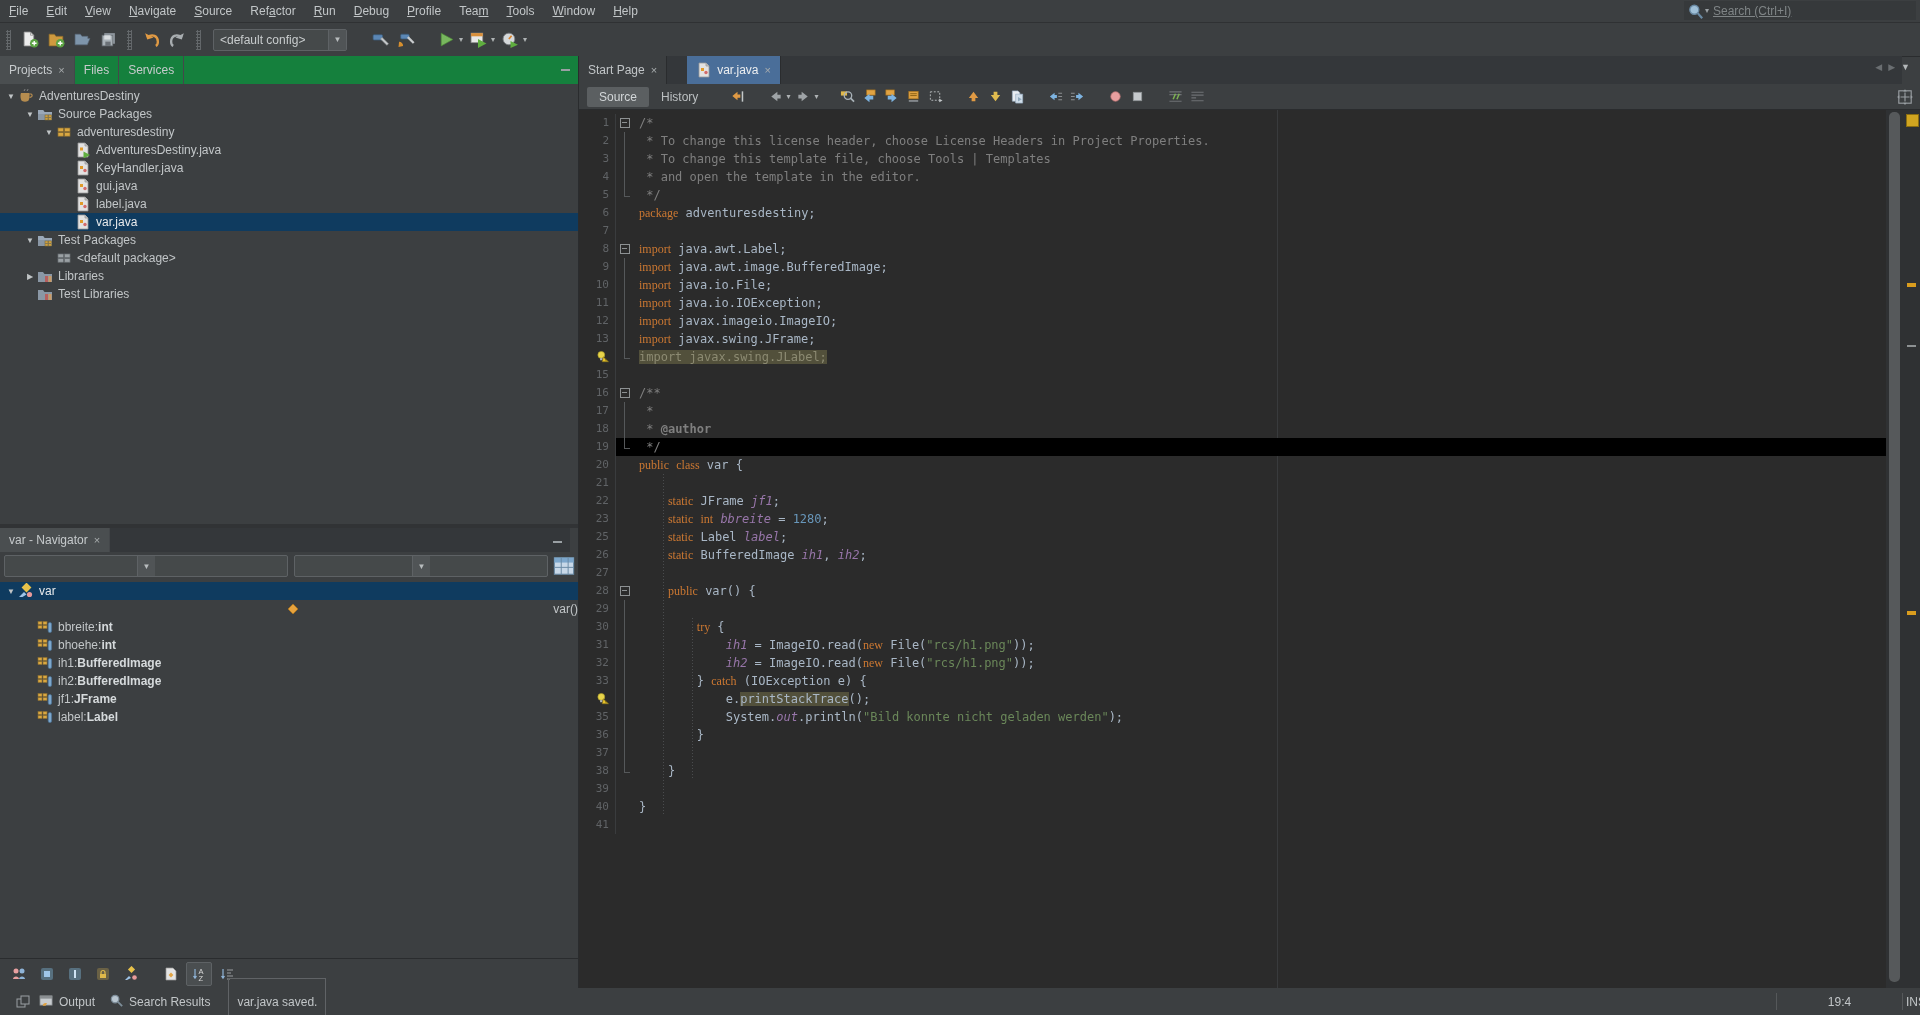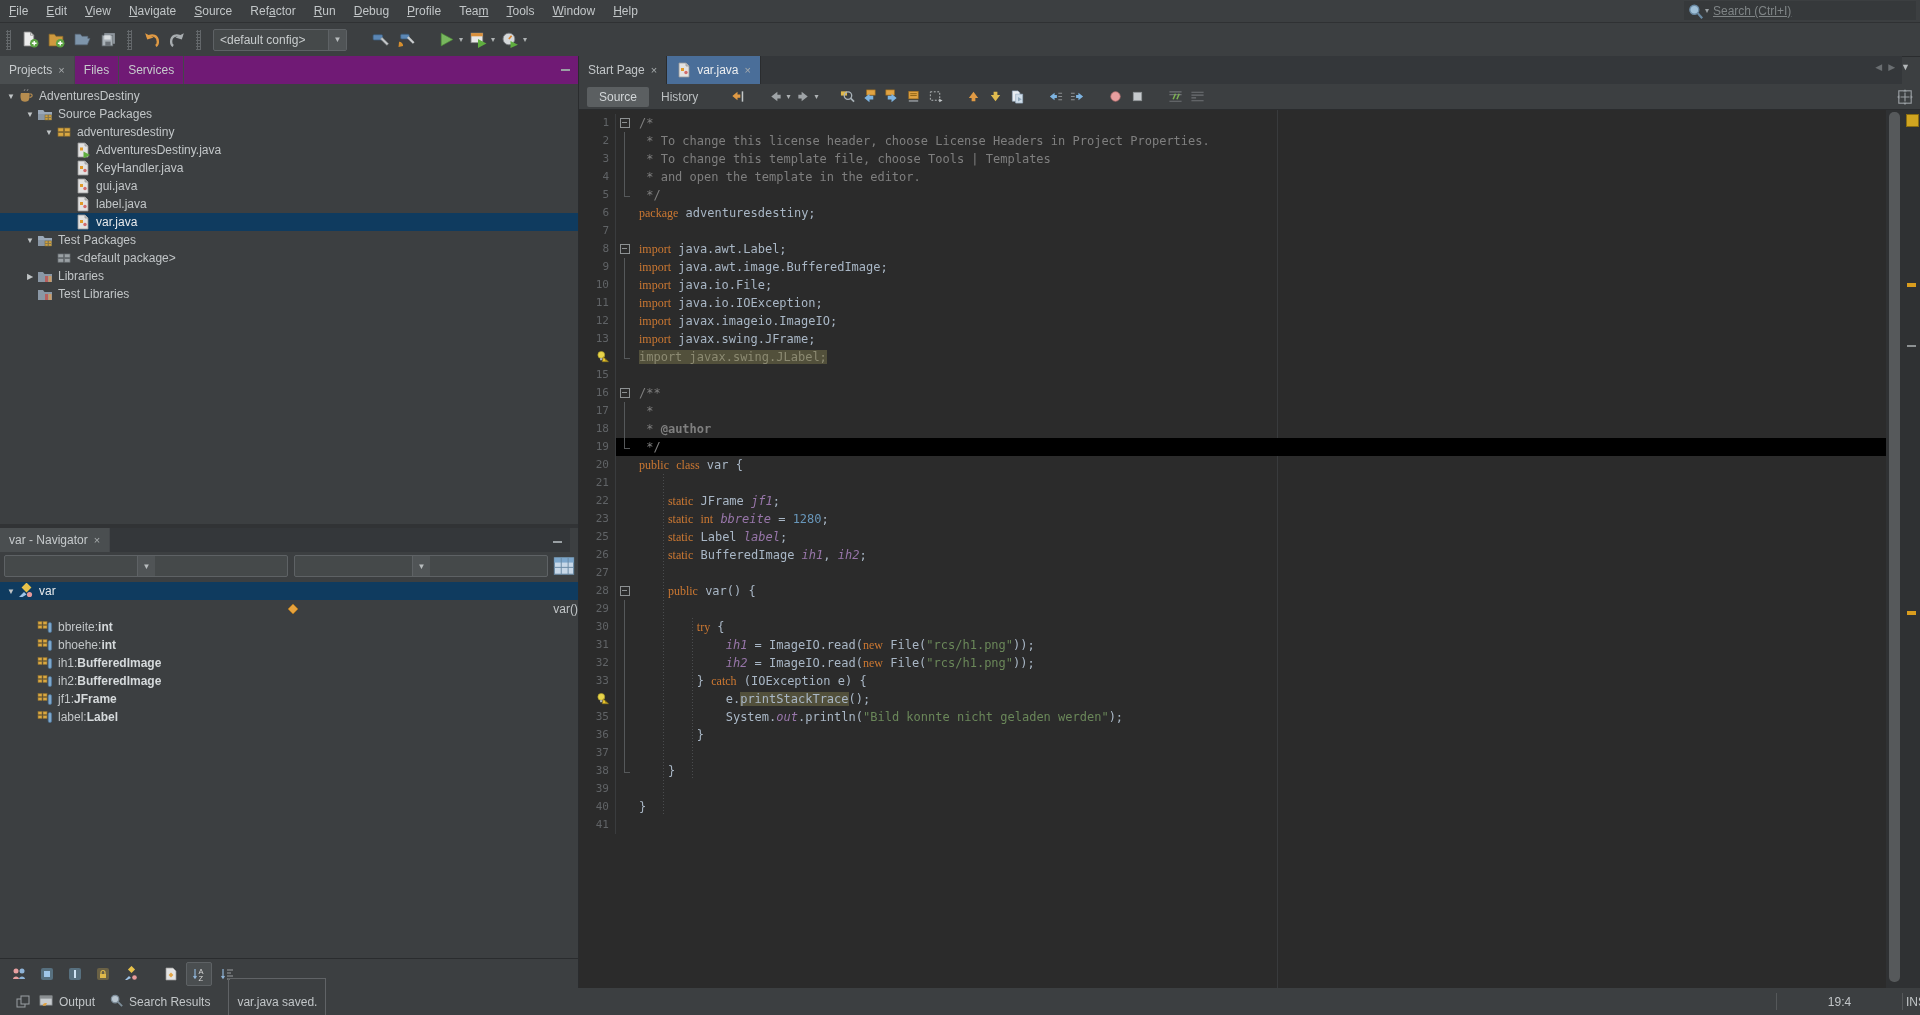--- a/index.html
+++ b/index.html
@@ -20,21 +20,21 @@
   .grip{width:5px;height:20px;margin:0 6px;background-image:radial-gradient(#63676a 1px,transparent 1.1px);background-size:3px 3px;}
   .tbtn{width:26px;height:26px;display:flex;align-items:center;justify-content:center;}
   .tbtn svg{width:17px;height:17px;}
   .tcaret{color:#aeb2b4;font-size:8px;margin:0 2px 0 0;}
   #config-combo{width:132px;height:20px;background:#45494a;border:1px solid #5e6265;border-radius:2px;
                 display:flex;align-items:center;margin:0 6px;}
   #config-combo .val{flex:1;padding:0 6px;color:#c8cccd;white-space:nowrap;overflow:hidden;}
   #config-combo .arrow{width:17px;height:100%;border-left:1px solid #5e6265;display:flex;align-items:center;justify-content:center;color:#b8bcbe;font-size:8px;background:#505456;}
   .tspace{width:14px;}
   
-  #proj-tabs{position:absolute;left:0;top:56px;width:578px;height:28px;background:#701a75;border-bottom:1px solid #2a2c2e;display:flex;align-items:stretch;}
+  #proj-tabs{position:absolute;left:0;top:56px;width:578px;height:28px;background:#15803d;border-bottom:1px solid #2a2c2e;display:flex;align-items:stretch;}
   .ptab{padding:0 9px;display:flex;align-items:center;border-right:1px solid #44474a;color:#c6cacc;}
   .ptab.sel{background:#4a4e50;}
   .tclose{margin-left:6px;color:#a8acae;font-size:11px;}
   .pmin{position:absolute;right:8px;top:13px;width:9px;height:2px;background:#9aa0a4;}
   #proj-tree{position:absolute;left:0;top:84px;width:578px;height:440px;background:#3c3f41;padding-top:3px;overflow:hidden;}
   #tree-splitter{position:absolute;left:0;top:524px;width:578px;height:4px;background:#313335;}
   #nav-tabrow{position:absolute;left:0;top:528px;width:570px;height:24px;background:#34373a;border-bottom:1px solid #2a2c2e;display:flex;}
   #nav-combos{position:absolute;left:0;top:552px;width:578px;height:28px;background:#3c3f41;display:flex;align-items:center;}
   .combo{height:20px;background:#45494a;border:1px solid #5e6265;border-radius:2px;display:flex;align-items:center;flex-direction:column;}
   .combo .val{flex:1;padding:0 6px;white-space:nowrap;overflow:hidden;}
@@ -51,21 +51,21 @@
   #left-border{position:absolute;left:578px;top:56px;width:1px;bottom:27px;background:#2a2c2e;}
   
   .trow{height:18px;display:flex;align-items:center;white-space:nowrap;}
   .trow.sel{background:#0f3b5f;color:#e8eaec;}
   .texp{width:14px;text-align:center;font-size:8px;color:#c0c4c6;flex:none;}
   .ticon{width:16px;height:16px;margin-right:5px;flex:none;}
   .ticon svg{width:16px;height:16px;}
   .tlabel{color:inherit;}
   .ttype{font-weight:bold;color:#d6dadc;}
   
-  #ed-tabs{position:absolute;left:579px;top:56px;right:18px;height:28px;background:#34373a;border-bottom:1px solid #2a2c2e;display:flex;}
+  #ed-tabs{position:absolute;left:579px;top:56px;right:18px;height:28px;background:#34373a;border-bottom:1px solid #2a2c2e;display:flex;gap:20px;}
   .etab{padding:0 9px;display:flex;align-items:center;background:#3c3f41;border-right:1px solid #2a2c2e;color:#c2c6c8;}
   .etab.active{background:#4a6e99;color:#eceef0;}
   .etab .ticon{margin-right:5px;}
   #ed-tab-controls{position:absolute;right:4px;top:62px;display:flex;align-items:center;gap:6px;}
   #ed-tab-controls .ctl{color:#6a6e71;font-size:9px;}
   #ed-tab-controls .ctl.on{color:#b4b8ba;}
   #ed-toolbar{position:absolute;left:579px;top:84px;right:0;height:25px;background:#3c3f41;border-bottom:1px solid #2a2c2e;display:flex;align-items:center;}
   #source-btn{margin-left:8px;padding:3px 12px;background:#5b5f61;border-radius:2px;color:#d2d6d8;}
   #history-btn{padding:3px 12px;color:#bcc0c2;}
   .etbtn{width:22px;height:22px;display:flex;align-items:center;justify-content:center;}

